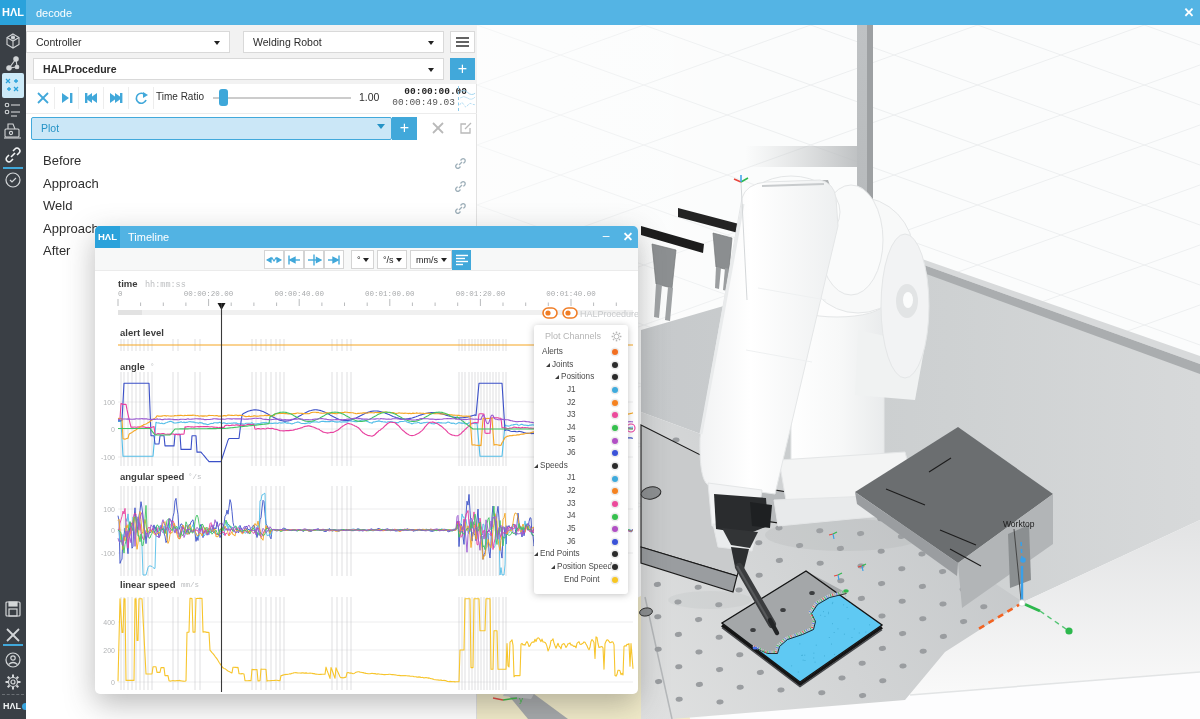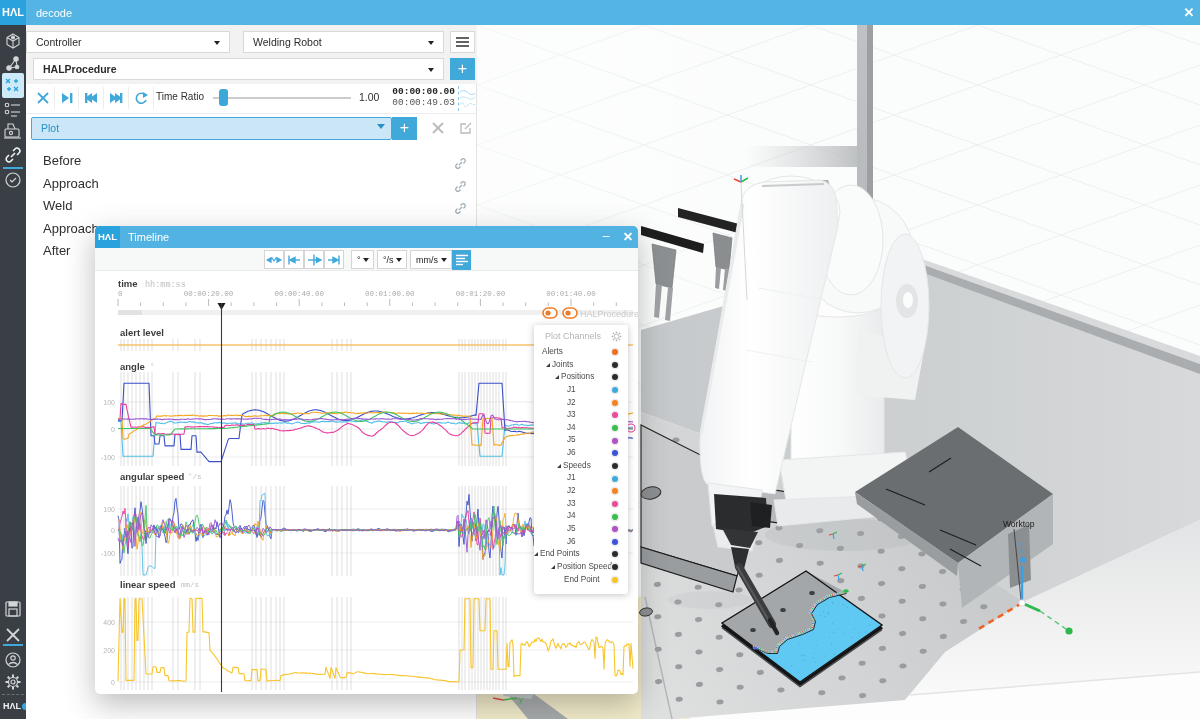--- a/index.html
+++ b/index.html
@@ -180,21 +180,21 @@
       </svg>
       <div class="abs" style="left:28px;top:62px;width:1px;height:22px;background:#ededed"></div>
       <div class="abs" style="left:52px;top:62px;width:1px;height:22px;background:#ededed"></div>
       <div class="abs" style="left:77px;top:62px;width:1px;height:22px;background:#ededed"></div>
       <div class="abs" style="left:102px;top:62px;width:1px;height:22px;background:#ededed"></div>
       <div class="abs" style="left:127px;top:62px;width:1px;height:22px;background:#ededed"></div>
       <div class="abs" style="left:130px;top:66px;font-size:10px;color:#2e2e2e">Time Ratio</div>
       <div class="abs" style="left:187px;top:72px;width:138px;height:2px;background:#cccccc"></div>
       <div class="abs" style="left:193px;top:64px;width:9px;height:17px;border-radius:3px;background:#3ea7d9"></div>
       <div class="abs" style="left:333px;top:66px;font-size:10.5px;color:#2e2e2e">1.00</div>
-      <div class="abs" style="left:288px;top:61px;width:141px;text-align:right;font-family:'Liberation Mono',monospace;font-size:9.5px;font-weight:bold;color:#1e1e1e">00:00:00.00</div>
+      <div class="abs" style="left:300px;top:61px;width:141px;text-align:right;font-family:'Liberation Mono',monospace;font-size:9.5px;font-weight:bold;color:#1e1e1e">00:00:00.00</div>
       <div class="abs" style="left:288px;top:72px;width:141px;text-align:right;font-family:'Liberation Mono',monospace;font-size:9.5px;color:#555">00:00:49.03</div>
       <svg class="abs" style="left:432px;top:61px;border-left:1px dashed #8ecbeb" width="19" height="25" viewBox="0 0 19 25">
         <g fill="none" stroke-width="1">
           <path d="M1,6 Q5,2 9,6 T17,7" stroke="#9ed4ef"></path>
           <path d="M1,12 Q5,9 9,12 T17,11" stroke="#bfe4f5"></path>
           <path d="M1,19 q2,-4 4,0 t4,1 t4,-2 t4,1" stroke="#9ed4ef" stroke-dasharray="2 1.5"></path>
         </g>
       </svg>
       <div class="abs" style="left:0;top:88px;width:451px;height:1px;background:#ececec"></div>
       <div class="abs" style="left:5px;top:92px;width:361px;height:23px;background:#cbe7f7;border:1.5px solid #42a9db;border-radius:2px;font-size:10.5px;color:#2593c6;line-height:21px;padding-left:9px">Plot</div>
@@ -1051,21 +1051,21 @@
           </svg></div>
         <div class="prow" style="padding-left:8px">Alerts<span class="pdot" style="background:#f26f21"></span></div>
         <div class="prow" style="padding-left:12px"><span class="tri"></span>Joints<span class="pdot" style="background:#2b2b2b"></span></div>
         <div class="prow" style="padding-left:21px"><span class="tri"></span>Positions<span class="pdot" style="background:#2b2b2b"></span></div>
         <div class="prow" style="padding-left:33px">J1<span class="pdot" style="background:#3eaadc"></span></div>
         <div class="prow" style="padding-left:33px">J2<span class="pdot" style="background:#f58220"></span></div>
         <div class="prow" style="padding-left:33px">J3<span class="pdot" style="background:#ec4a9b"></span></div>
         <div class="prow" style="padding-left:33px">J4<span class="pdot" style="background:#35c04d"></span></div>
         <div class="prow" style="padding-left:33px">J5<span class="pdot" style="background:#b14fc4"></span></div>
         <div class="prow" style="padding-left:33px">J6<span class="pdot" style="background:#3a52d8"></span></div>
-        <div class="prow" style="padding-left:23px"><span class="tri"></span>Speeds<span class="pdot" style="background:#2b2b2b"></span></div>
+        <div class="prow" style=""><span class="tri"></span>Speeds<span class="pdot" style="background:#2b2b2b"></span></div>
         <div class="prow" style="padding-left:33px">J1<span class="pdot" style="background:#3eaadc"></span></div>
         <div class="prow" style="padding-left:33px">J2<span class="pdot" style="background:#f58220"></span></div>
         <div class="prow" style="padding-left:33px">J3<span class="pdot" style="background:#ec4a9b"></span></div>
         <div class="prow" style="padding-left:33px">J4<span class="pdot" style="background:#35c04d"></span></div>
         <div class="prow" style="padding-left:33px">J5<span class="pdot" style="background:#b14fc4"></span></div>
         <div class="prow" style="padding-left:33px">J6<span class="pdot" style="background:#3a52d8"></span></div>
         <div class="prow" style=""><span class="tri"></span>End Points<span class="pdot" style="background:#2b2b2b"></span></div>
         <div class="prow" style="padding-left:17px"><span class="tri"></span>Position Speed<span class="pdot" style="background:#2b2b2b"></span></div>
         <div class="prow" style="padding-left:30px">End Point<span class="pdot" style="background:#f7c623"></span></div>
       </div>

